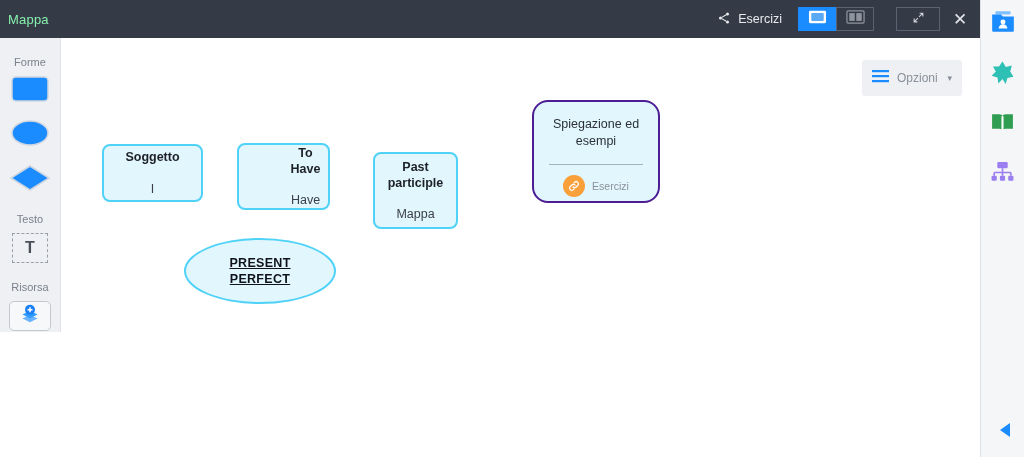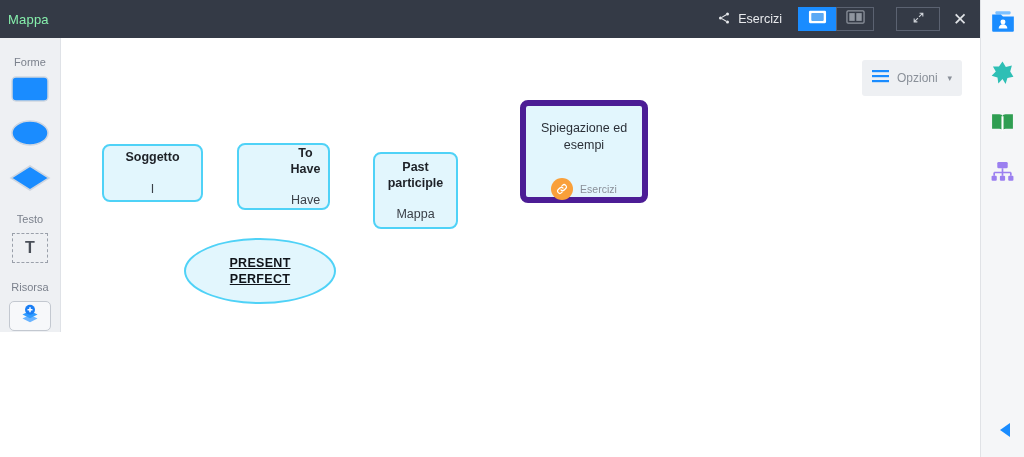--- a/index.html
+++ b/index.html
@@ -97,23 +97,23 @@
     border-radius: 50%; display: flex; align-items: center;
     justify-content: center; cursor: pointer;
   }
   .ellipse-label {
     font-size: 12.5px; font-weight: 700; color: #10141a; text-align: center;
     text-decoration: underline; line-height: 1.3; letter-spacing: .3px;
   }
 
   
   .card {
-    position: absolute; background: #e2f6fd; border: 6px solid #4c1d95;
-    border-radius: 8px; display: flex; flex-direction: column;
-    align-items: center; padding-top: 14px; cursor: pointer;
+    position: absolute; background: #e2f6fd; border: 2px solid #4c1d95;
+    border-radius: 16px; display: flex; flex-direction: column;
+    align-items: center; padding-top: 14px; cursor: pointer; margin-left: 12px;
   }
   .card-title {
     font-size: 12.5px; color: #2b3038; text-align: center; line-height: 1.35;
     padding: 0 10px;
   }
   .card-divider {
     width: 76%; height: 1px; background: #9fb4bd; margin-top: 14px;
   }
   .card-res { display: flex; align-items: center; gap: 7px; margin-top: 10px; }
   .res-circle {

